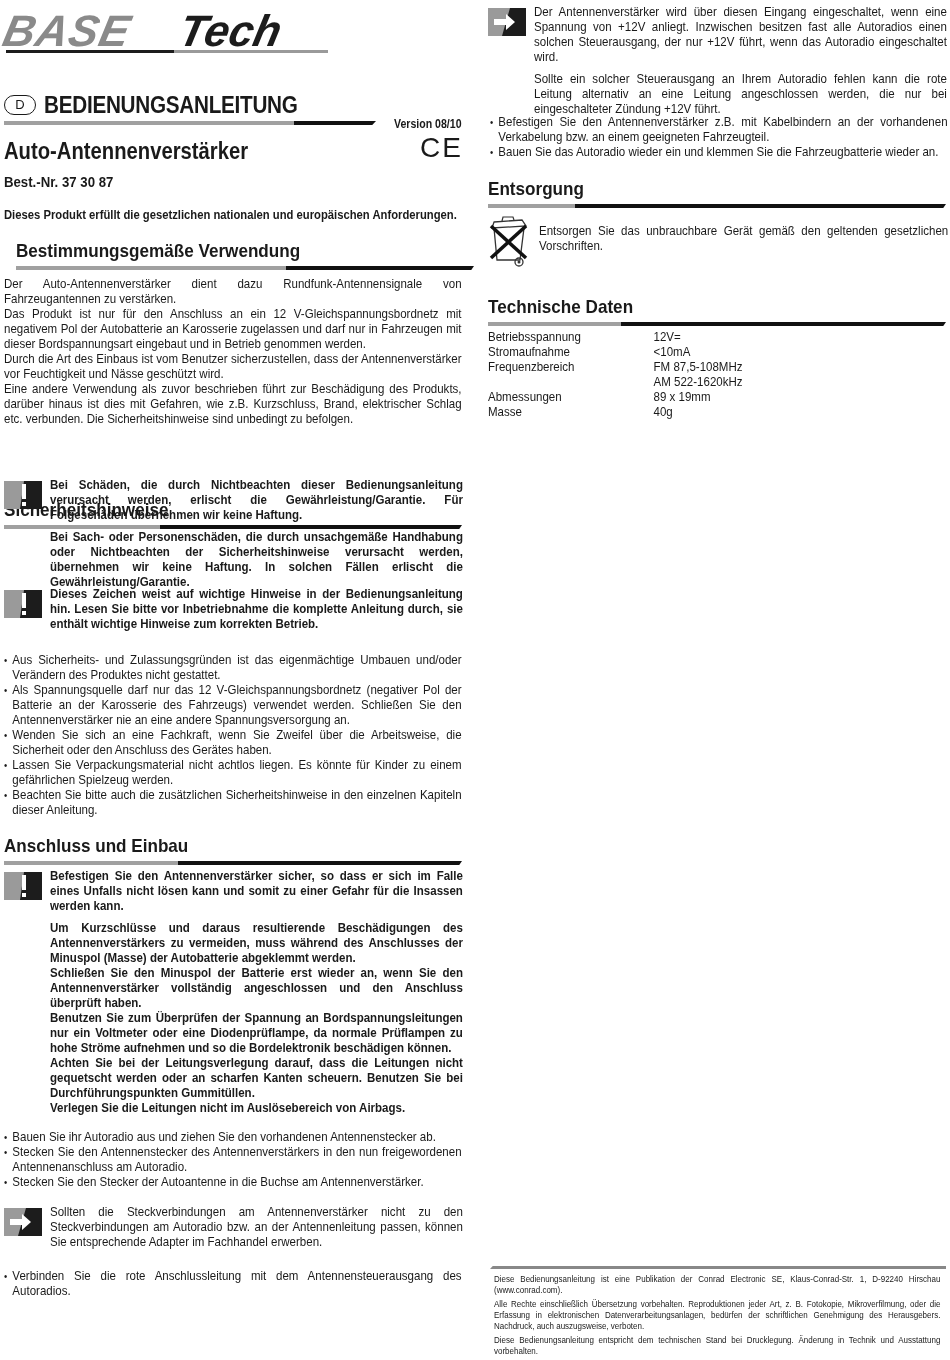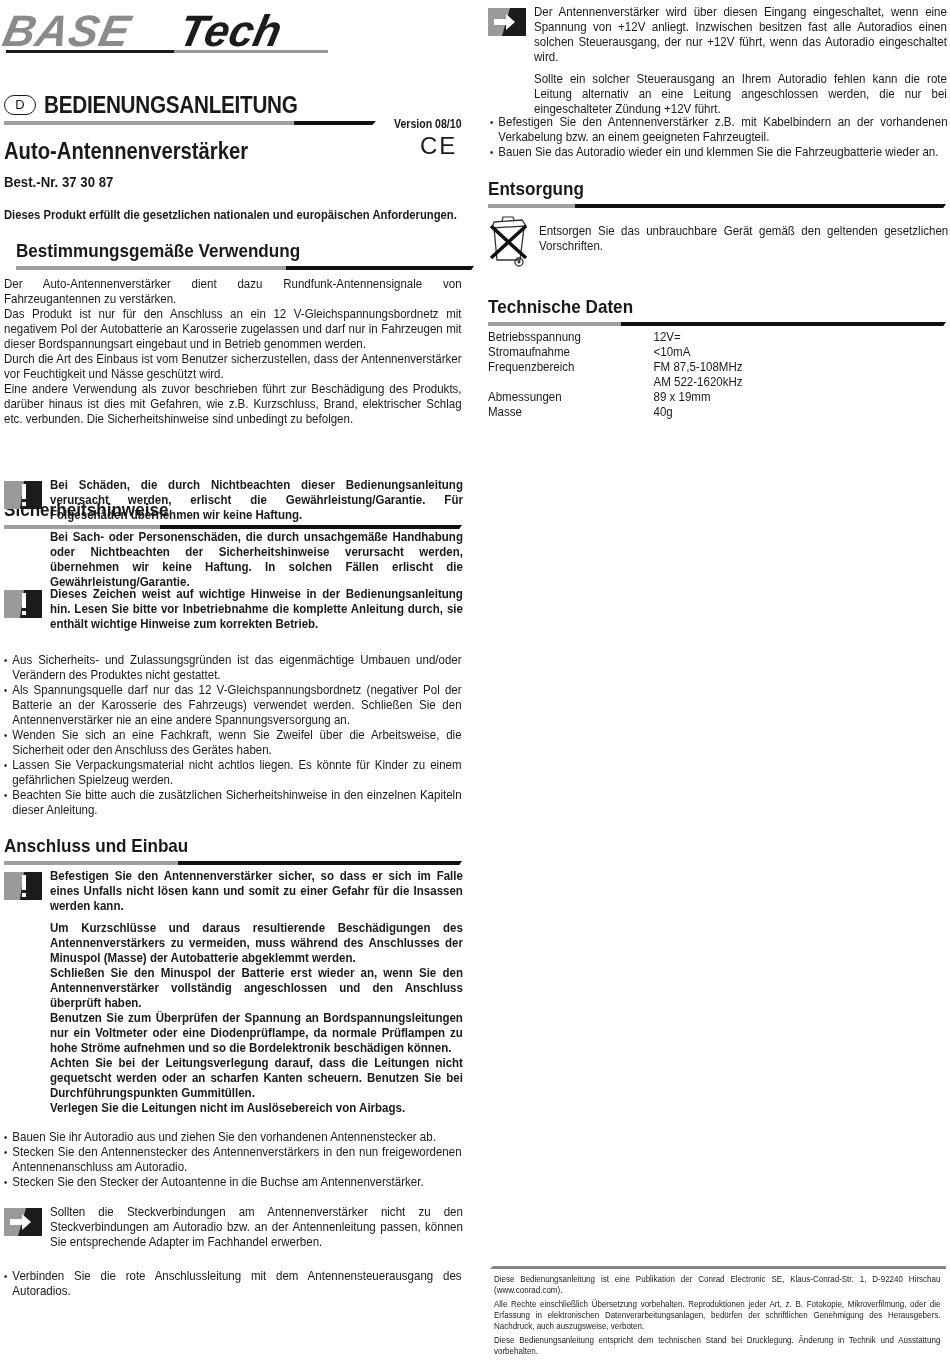--- a/index.html
+++ b/index.html
@@ -20,21 +20,21 @@
 
   
   .manual-title { position: absolute; left: 4px; top: 90px; width: 380px; height: 30px; display: flex; align-items: center; }
   .dbadge { display: inline-block; width: 30px; height: 18px; border: 1.5px solid #1a1a1a; border-radius: 10px;
     font-size: 13px; text-align: center; line-height: 18px; margin-right: 8px; }
   .manual-title .txt { font-size: 23px; font-weight: bold; font-stretch: condensed; letter-spacing: -0.3px; transform: scaleX(0.9); transform-origin: left; white-space: nowrap; }
   .title-bar { position: absolute; left: 4px; top: 121px; width: 372px; height: 4px;
     background: linear-gradient(to right, #a0a0a0 0%, #a0a0a0 78%, #111 78%, #111 100%);
     clip-path: polygon(0 0, 100% 0, 99% 100%, 0 100%); }
   .version { position: absolute; left: 394px; top: 117px; font-size: 12px; font-weight: bold; transform: scaleX(0.88); transform-origin: left; }
-  .ce { position: absolute; left: 420px; top: 132px; font-size: 24px; letter-spacing: 2px; }
+  .ce { position: absolute; left: 420px; top: 132px; font-size: 28px; letter-spacing: 2px; }
   .product { position: absolute; left: 4px; top: 138px; font-size: 23px; font-weight: bold; transform: scaleX(0.88); transform-origin: left; white-space: nowrap; }
   .ordno { position: absolute; left: 4px; top: 173px; font-size: 15px; font-weight: bold; transform: scaleX(0.88); transform-origin: left; }
   .conform { position: absolute; left: 4px; top: 208px; font-size: 12.5px; font-weight: bold; transform: scaleX(0.9); transform-origin: left; white-space: nowrap; }
 
   
   .sec-head { position: absolute; height: 28px; }
   .sec-head .h { font-size: 19px; font-weight: bold; white-space: nowrap; transform: scaleX(0.9); transform-origin: left; display: inline-block; }
   .sec-head .ul { position: absolute; left: 0; top: 26px; height: 4px; width: 100%;
     clip-path: polygon(0 0, 100% 0, 99.4% 100%, 0 100%); }
 

